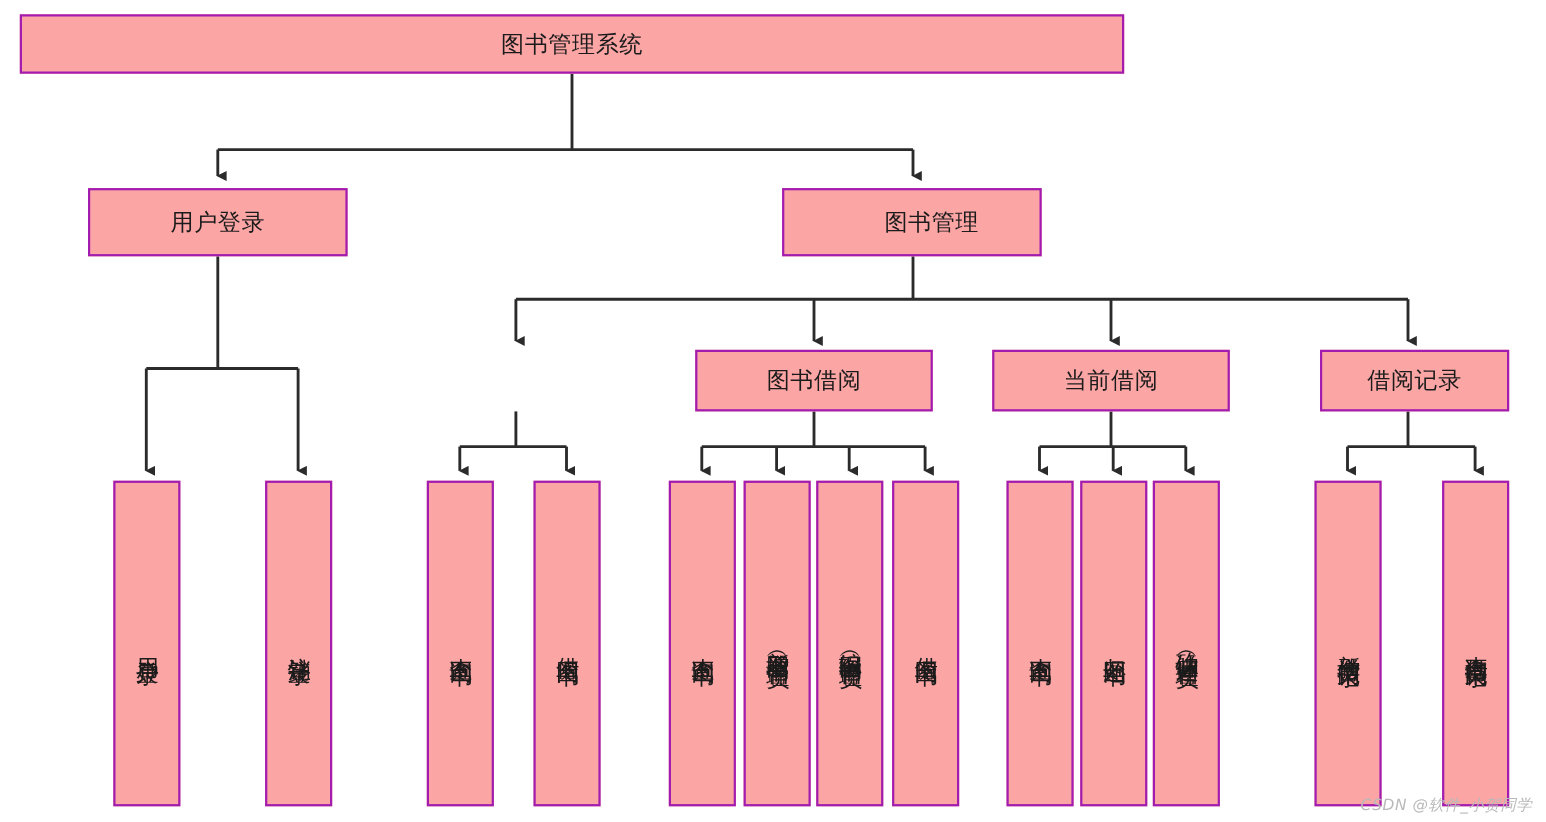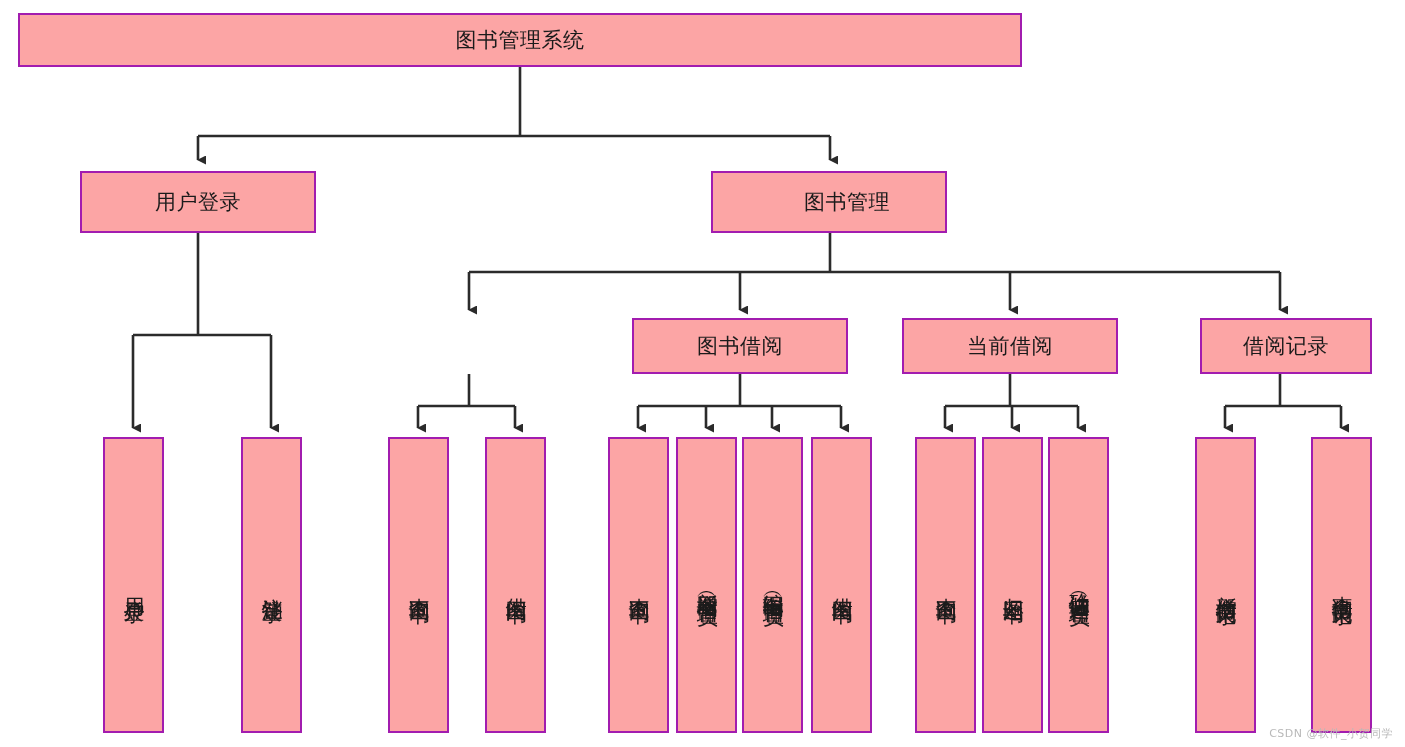--- a/index.html
+++ b/index.html
@@ -54,25 +54,26 @@
     font-size: 21px;
     line-height: 1.30;
     letter-spacing: 2px;
     white-space: normal;
     max-height: 100%;
   }
   #watermark {
     position: absolute;
     right: 12px;
     bottom: 6px;
-    font-size: 11px;
+    font-size: 14px;
     color: #b9b9b9;
     letter-spacing: 0.5px;
     white-space: nowrap;
     font-family: "DejaVu Sans", "Liberation Sans", sans-serif;
+    font-style: italic;
   }
 </style>
 </head>
 <body>
 
 <div id="diagram-canvas">
 
   <svg id="edge-layer" viewBox="0 0 1405 747" width="1405" height="747" xmlns="http://www.w3.org/2000/svg">
     <defs>
       <marker id="arrowhead" markerWidth="9" markerHeight="9" refX="4.5" refY="8" orient="auto" markerUnits="userSpaceOnUse">

